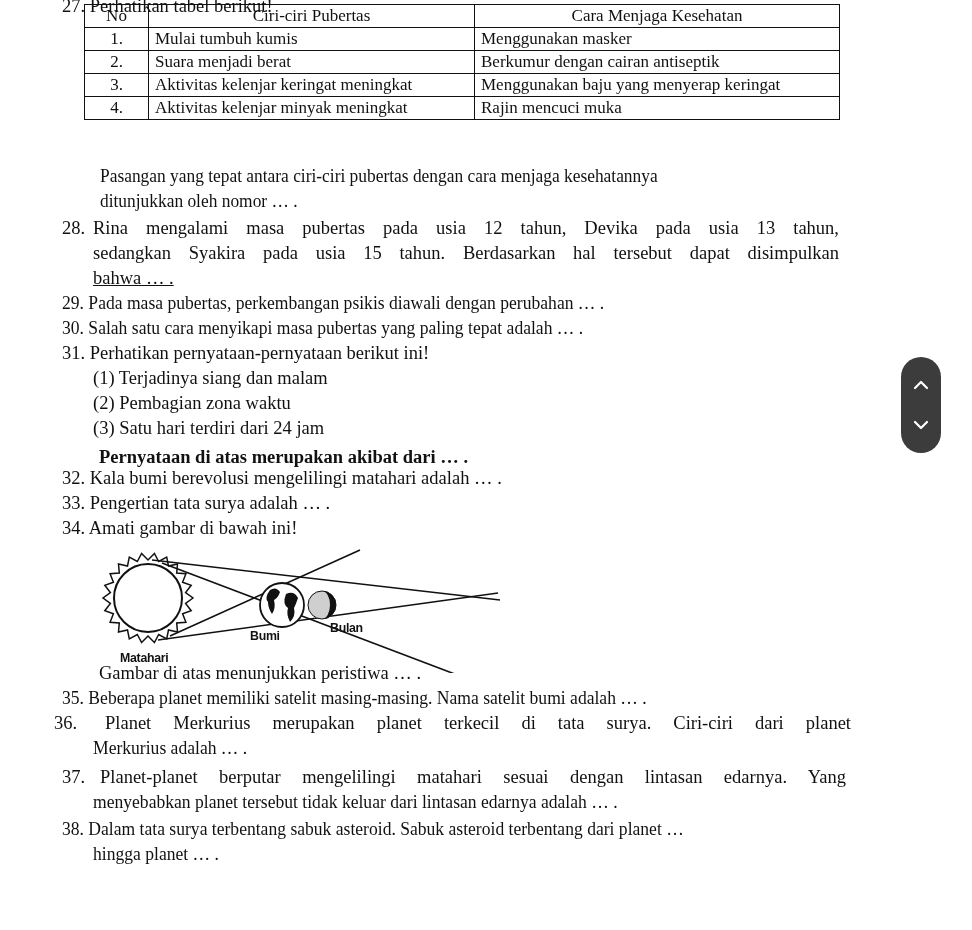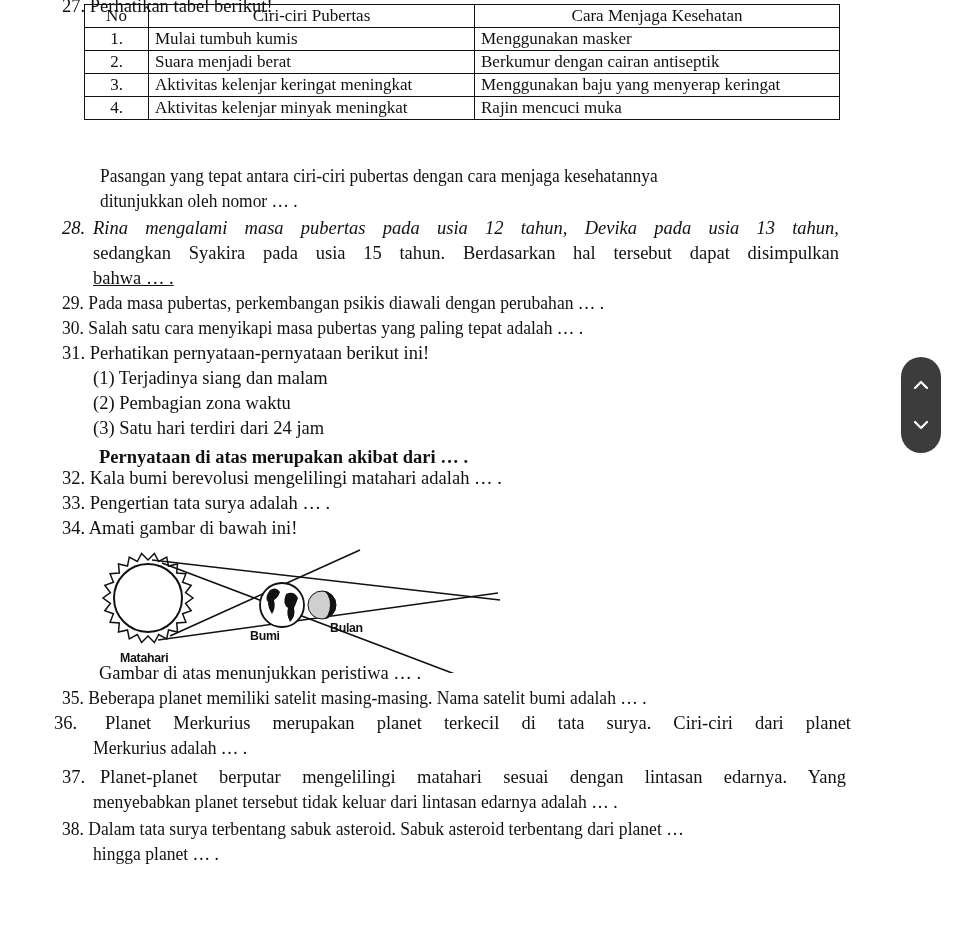--- a/index.html
+++ b/index.html
@@ -59,23 +59,23 @@
     <td class="c-no">4.</td>
     <td>Aktivitas kelenjar minyak meningkat</td>
     <td>Rajin mencuci muka</td>
   </tr>
 </tbody>
   </table>
 
 <div class="abs cond" style="left:100px; top:164px; transform:scaleX(0.94);">Pasangan yang tepat antara ciri-ciri pubertas dengan cara menjaga kesehatannya</div>
 <div class="abs cond" style="left:100px; top:189px; transform:scaleX(0.94);">ditunjukkan oleh nomor … .</div>
 
-<div class="abs cond" style="left:62px; top:216px;font-style:italic;">28.</div>
+<div class="abs cond" style="left:62px; top:216px;">28.</div>
 <div class="abs cond" style="left:93px; top:216px; width:746px; white-space:normal;">
-  <span class="justify" style="transform:scaleX(1);font-style:italic; ">Rina mengalami masa pubertas pada usia 12 tahun, Devika pada usia 13 tahun,</span>
+  <span class="justify" style="transform:scaleX(1); ">Rina mengalami masa pubertas pada usia 12 tahun, Devika pada usia 13 tahun,</span>
 </div>
 <div class="abs cond" style="left:93px; top:241px; width:746px; white-space:normal;">
   <span class="justify">sedangkan Syakira pada usia 15 tahun. Berdasarkan hal tersebut dapat disimpulkan</span>
 </div>
 <div class="abs cond" style="left:93px; top:266px;text-decoration:underline;">bahwa … .</div>
 
 <div class="abs cond" style="left:62px; top:291px; transform:scaleX(0.95);">
   <span>29.</span>
   <span>Pada masa pubertas, perkembangan psikis diawali dengan perubahan … .</span>
 </div>

